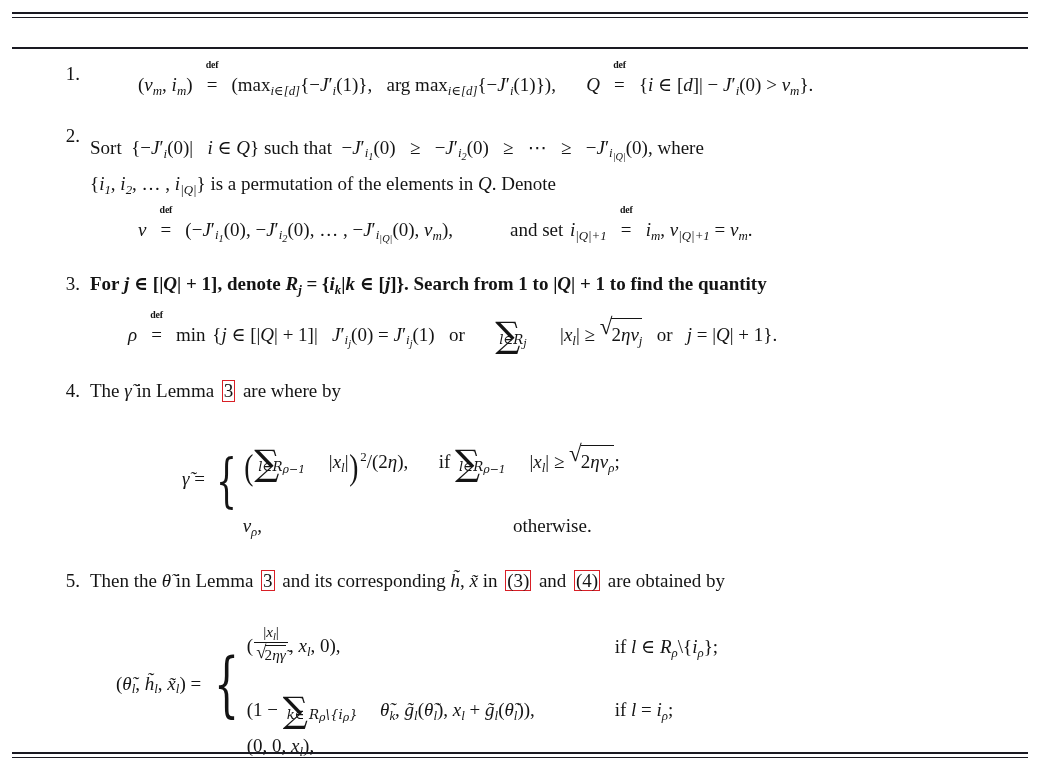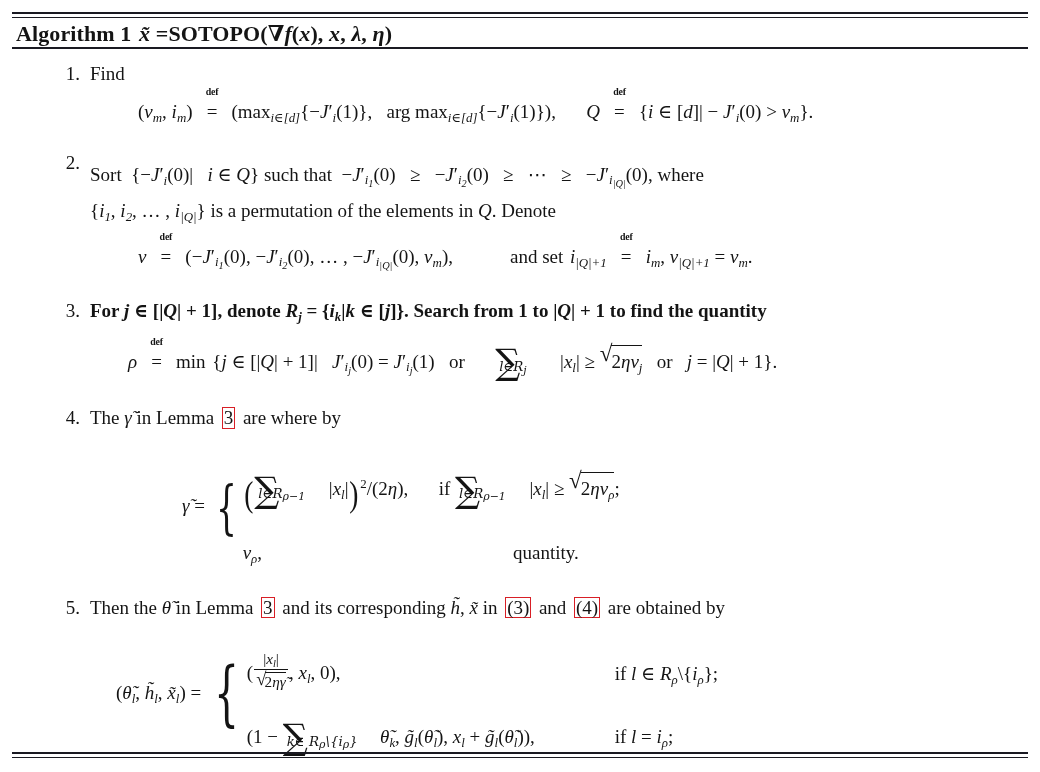--- a/index.html
+++ b/index.html
@@ -233,32 +233,28 @@
   .nbsp-xl { display: inline-block; width: 3.0em; }
 </style>
 </head>
 <body>
 
 <div class="algorithm-box">
 
   <div class="rule rule-top"></div>
   <div class="rule rule-top-thin"></div>
 
-  <div class="algo-header">
-    <span>Algorithm 1</span><span class="nbsp-sm"></span><span class="sig"><span class="mi">x̃</span> =SOTOPO(<span class="mop">∇</span><span class="mi">f</span>(<span class="mi">x</span>)<span class="mn">,</span> <span class="mi">x</span><span class="mn">,</span> <span class="mi">λ</span><span class="mn">,</span> <span class="mi">η</span>)</span>
-  </div>
 
   <div class="rule rule-title"></div>
 
   <div class="steps">
 
     <div class="step" style="margin-top:6px;">
       <div class="step-num">1.</div>
       <div class="step-body">
-        <div class="step-text">Find</div>
         <div class="display-eq" style="margin-top:10px; padding-left:48px;">
           (<span class="mi">v</span><span class="sub">m</span><span class="mn">,</span>&nbsp;<span class="mi">i</span><span class="sub">m</span>)<span class="nbsp-sm"></span><span class="defeq"><span class="lbl">def</span><span class="eq">=</span></span><span class="nbsp-sm"></span>(<span class="mop">max</span><span class="sub">i∈[d]</span>{−<span class="mi">J</span><span class="prime">′</span><span class="sub">i</span>(1)}<span class="mn">,</span><span class="nbsp-md"></span><span class="mop">arg&nbsp;max</span><span class="sub">i∈[d]</span>{−<span class="mi">J</span><span class="prime">′</span><span class="sub">i</span>(1)})<span class="mn">,</span><span class="nbsp-lg"></span><span class="mi">Q</span><span class="nbsp-sm"></span><span class="defeq"><span class="lbl">def</span><span class="eq">=</span></span><span class="nbsp-sm"></span>{<span class="mi">i</span> ∈ [<span class="mi">d</span>]| − <span class="mi">J</span><span class="prime">′</span><span class="sub">i</span>(0) &gt; <span class="mi">v</span><span class="sub">m</span>}<span class="mn">.</span>
         </div>
       </div>
     </div>
 
     <div class="step" style="margin-top:16px;">
       <div class="step-num">2.</div>
       <div class="step-body">
         <div class="step-text" style="white-space:nowrap;margin-top:12px;">
@@ -296,21 +292,21 @@
             <span class="brace">{</span>
             <span class="rows">
               <span class="crow">
                 <span><span class="bigparen">(</span><span class="bigsum">∑<span class="lim">l∈R<span style="font-size:0.82em;vertical-align:-0.22em">ρ−1</span></span></span><span class="sumgap-wide"></span>|<span class="mi">x</span><span class="sub">l</span>|<span class="bigparen">)</span><span class="sup">2</span>/(2<span class="mi">η</span>)<span class="mn">,</span></span>
                 <span class="nbsp-lg"></span>
                 <span class="ccond">if <span class="bigsum">∑<span class="lim">l∈R<span style="font-size:0.82em;vertical-align:-0.22em">ρ−1</span></span></span><span class="sumgap-wide"></span>|<span class="mi">x</span><span class="sub">l</span>| ≥ <span class="sqrt"><span class="radical">√</span><span class="bar">2<span class="mi">η</span><span class="mi">v</span><span class="sub">ρ</span></span></span><span class="mn">;</span></span>
               </span>
               <span class="crow">
                 <span style="min-width:240px; display:inline-block;"><span class="mi">v</span><span class="sub">ρ</span><span class="mn">,</span></span>
                 <span class="nbsp-lg"></span>
-                <span class="ccond">quantity.</span>
+                <span class="ccond">otherwise.</span>
               </span>
             </span>
           </span>
         </div>
       </div>
     </div>
 
     <div class="step" style="margin-top:20px;">
       <div class="step-num">5.</div>
       <div class="step-body">
@@ -323,20 +319,21 @@
             <span class="rows">
               <span class="crow">
                 <span style="min-width:368px; display:inline-block;">(<span class="frac"><span class="num">|<span class="mi">x</span><span class="sub">l</span>|</span><span class="den"><span class="sqrt" style="padding-left:0.55em"><span class="radical">√</span><span class="bar">2<span class="mi">η</span><span class="mi">γ̃</span></span></span></span></span><span class="mn">,</span> <span class="mi">x</span><span class="sub">l</span><span class="mn">,</span> 0)<span class="mn">,</span></span>
                 <span class="ccond">if <span class="mi">l</span> ∈ <span class="mi">R</span><span class="sub">ρ</span>\{<span class="mi">i</span><span class="sub">ρ</span>}<span class="mn">;</span></span>
               </span>
               <span class="crow">
                 <span style="min-width:368px; display:inline-block;">(1 − <span class="bigsum">∑<span class="lim">k∈&nbsp;R<span style="font-size:0.82em;vertical-align:-0.22em">ρ</span>\{i<span style="font-size:0.82em;vertical-align:-0.22em">ρ</span>}</span></span><span class="sumgap-wide"></span><span style="display:inline-block;width:1.2em"></span><span class="mi">θ̃</span><span class="sub">k</span><span class="mn">,</span> <span class="mi">g̃</span><span class="sub">l</span>(<span class="mi">θ̃</span><span class="sub">l</span>)<span class="mn">,</span> <span class="mi">x</span><span class="sub">l</span> + <span class="mi">g̃</span><span class="sub">l</span>(<span class="mi">θ̃</span><span class="sub">l</span>))<span class="mn">,</span></span>
                 <span class="ccond">if <span class="mi">l</span> = <span class="mi">i</span><span class="sub">ρ</span><span class="mn">;</span></span>
               </span>
               <span class="crow">
+                <span style="min-width:368px; display:inline-block;">(0<span class="mn">,</span> 0<span class="mn">,</span> <span class="mi">x</span><span class="sub">l</span>)<span class="mn">,</span></span>
               </span>
             </span>
           </span>
         </div>
       </div>
     </div>
 
   </div>
 
   <div class="rule rule-bottom"></div>

